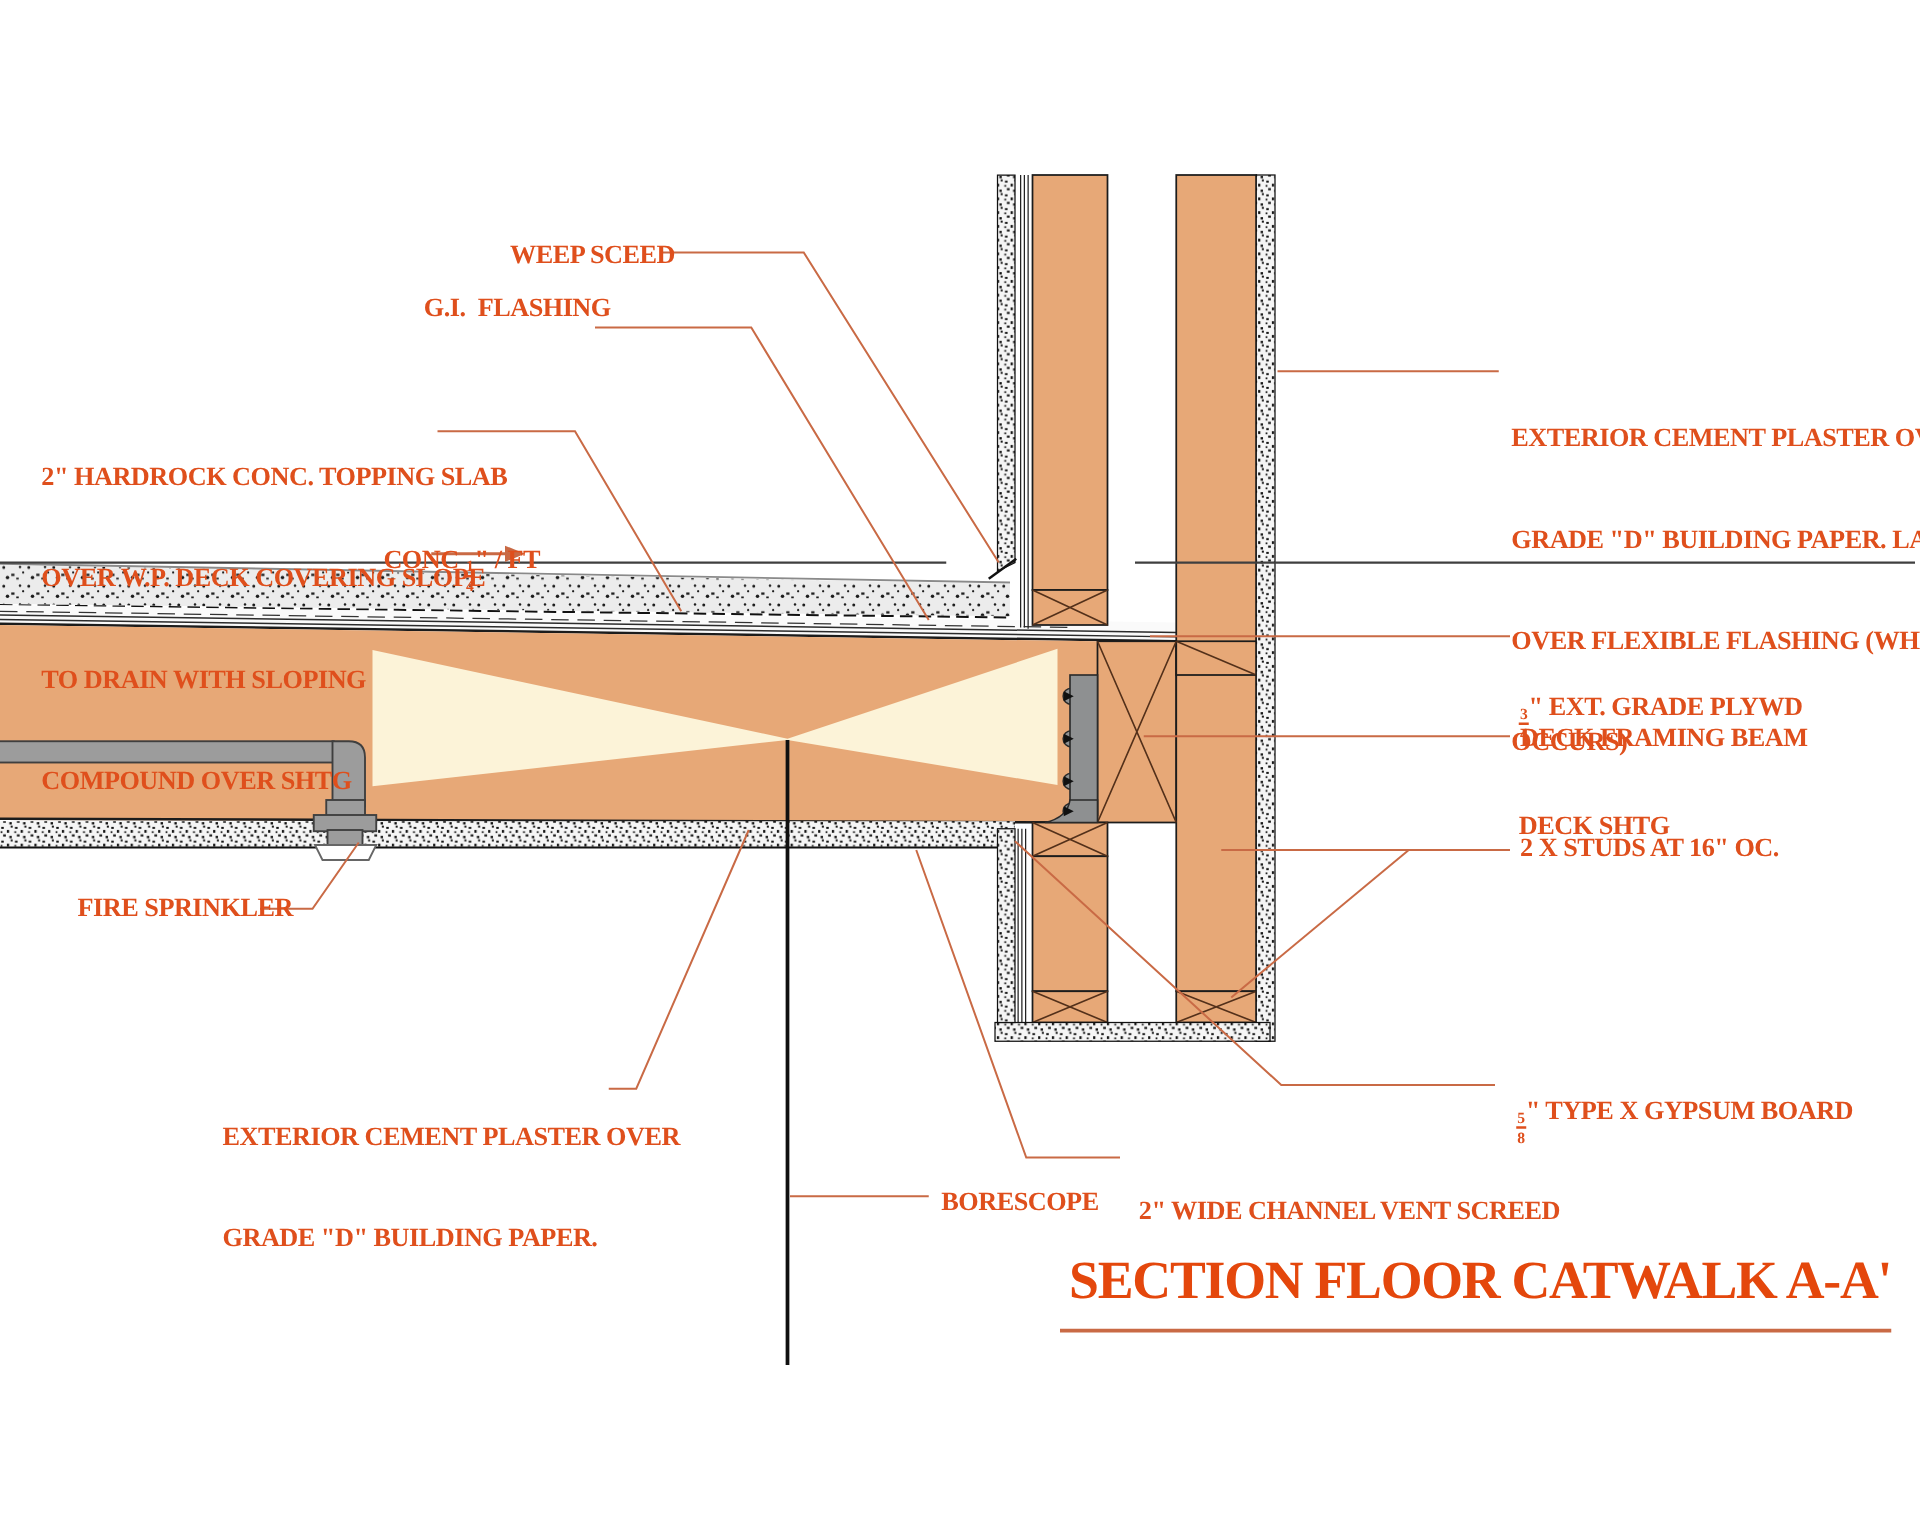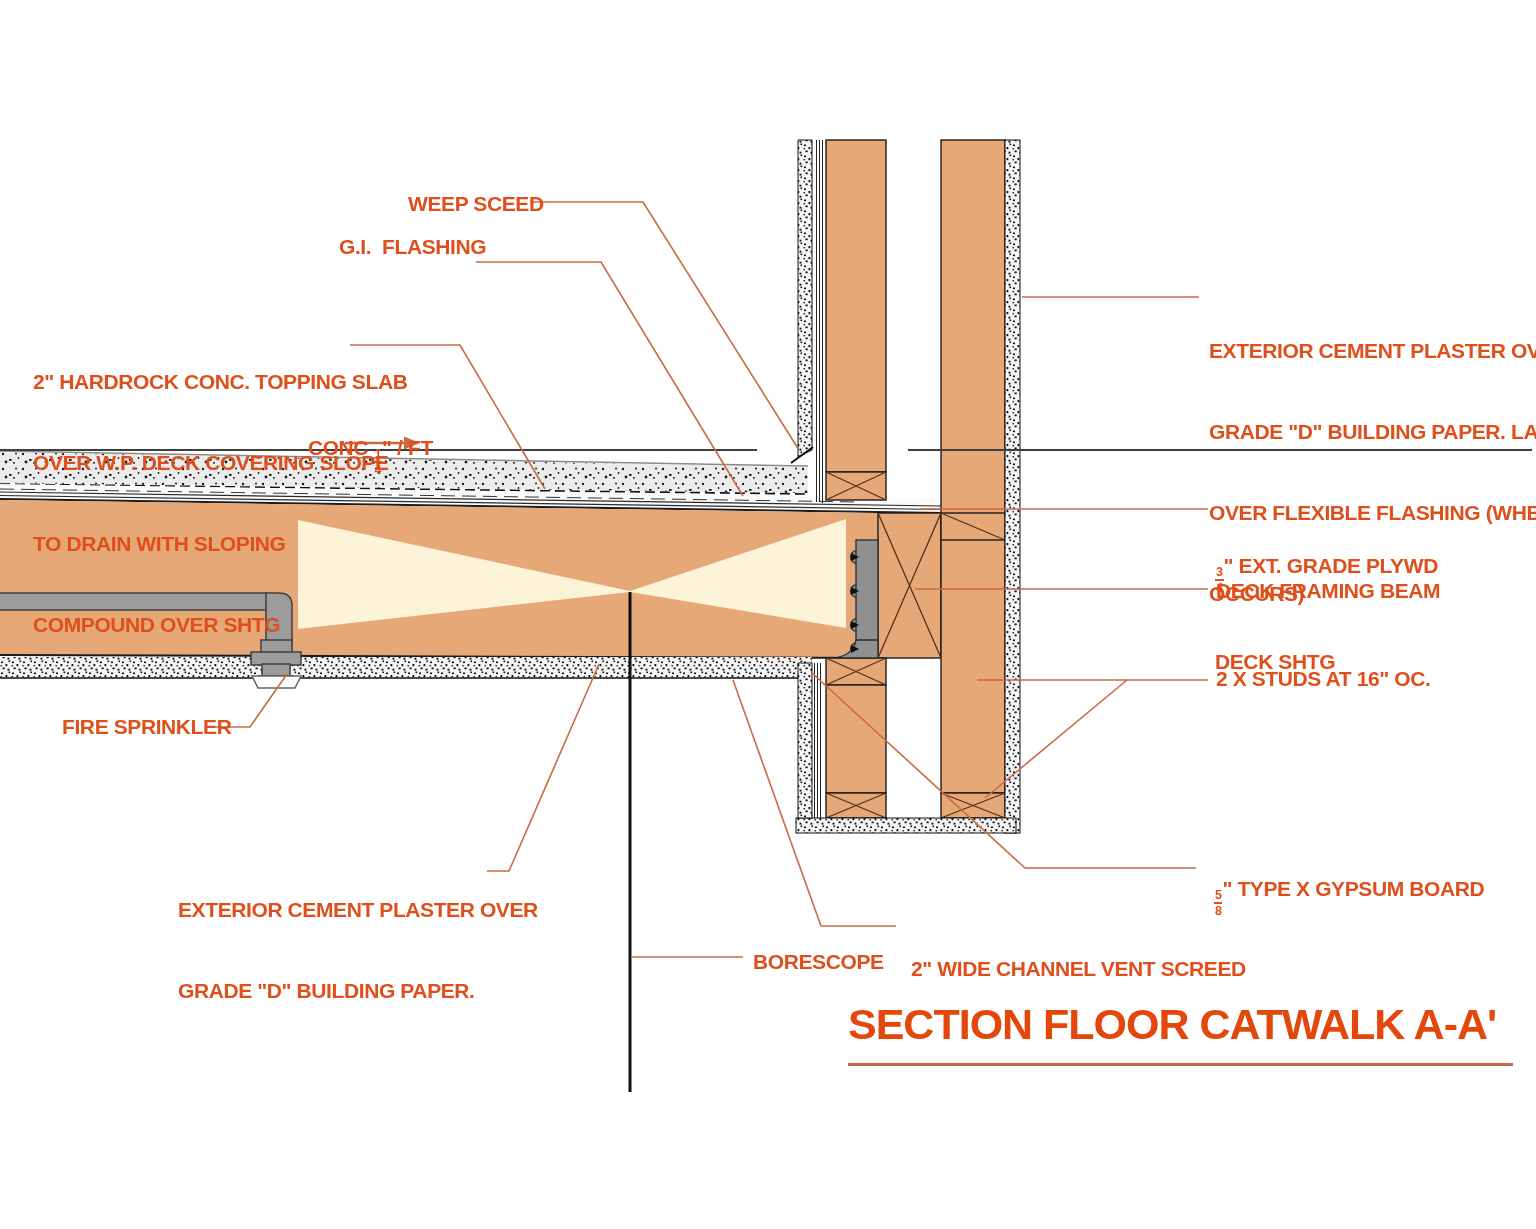--- a/index.html
+++ b/index.html
@@ -1,31 +1,31 @@
 <!DOCTYPE html>
 <html><head>
 <meta charset="utf-8">
 <style>
   html,body{margin:0;padding:0;background:#ffffff;}
   #canvas{
     position:relative;width:1536px;height:1229px;background:#ffffff;
-    font-family:Liberation Sans, sans-serif;overflow:hidden;
+    font-family:Liberation Serif, serif;overflow:hidden;
   }
   #drawing{position:absolute;left:0;top:0;}
   .lbl{
     position:absolute;color:#DF4F1C;font-weight:bold;font-size:21px;
     line-height:27px;letter-spacing:-0.4px;white-space:pre;
   }
   .lbl .ln{white-space:pre;}
   .frac{display:inline-flex;flex-direction:column;text-align:center;
     font-size:12.5px;line-height:1;vertical-align:-3px;font-weight:bold;}
   .frac .fn{border-bottom:2px solid currentColor;padding:0 1px;}
   .frac .fd{padding-top:1px;}
   #title{
-    position:absolute;left:848px;top:1000px;width:665px;text-align:left;
+    position:absolute;left:848px;top:1000px;width:665px;text-align:right;
     color:#E4470C;font-weight:bold;font-size:43px;letter-spacing:-1px;
     padding-bottom:14px;border-bottom:3px solid #C96A45;white-space:pre;
   }
 </style>
 </head>
 <body>
 
 <div id="canvas">
 
 <svg id="drawing" width="1536" height="1229" viewBox="0 0 1536 1229">

